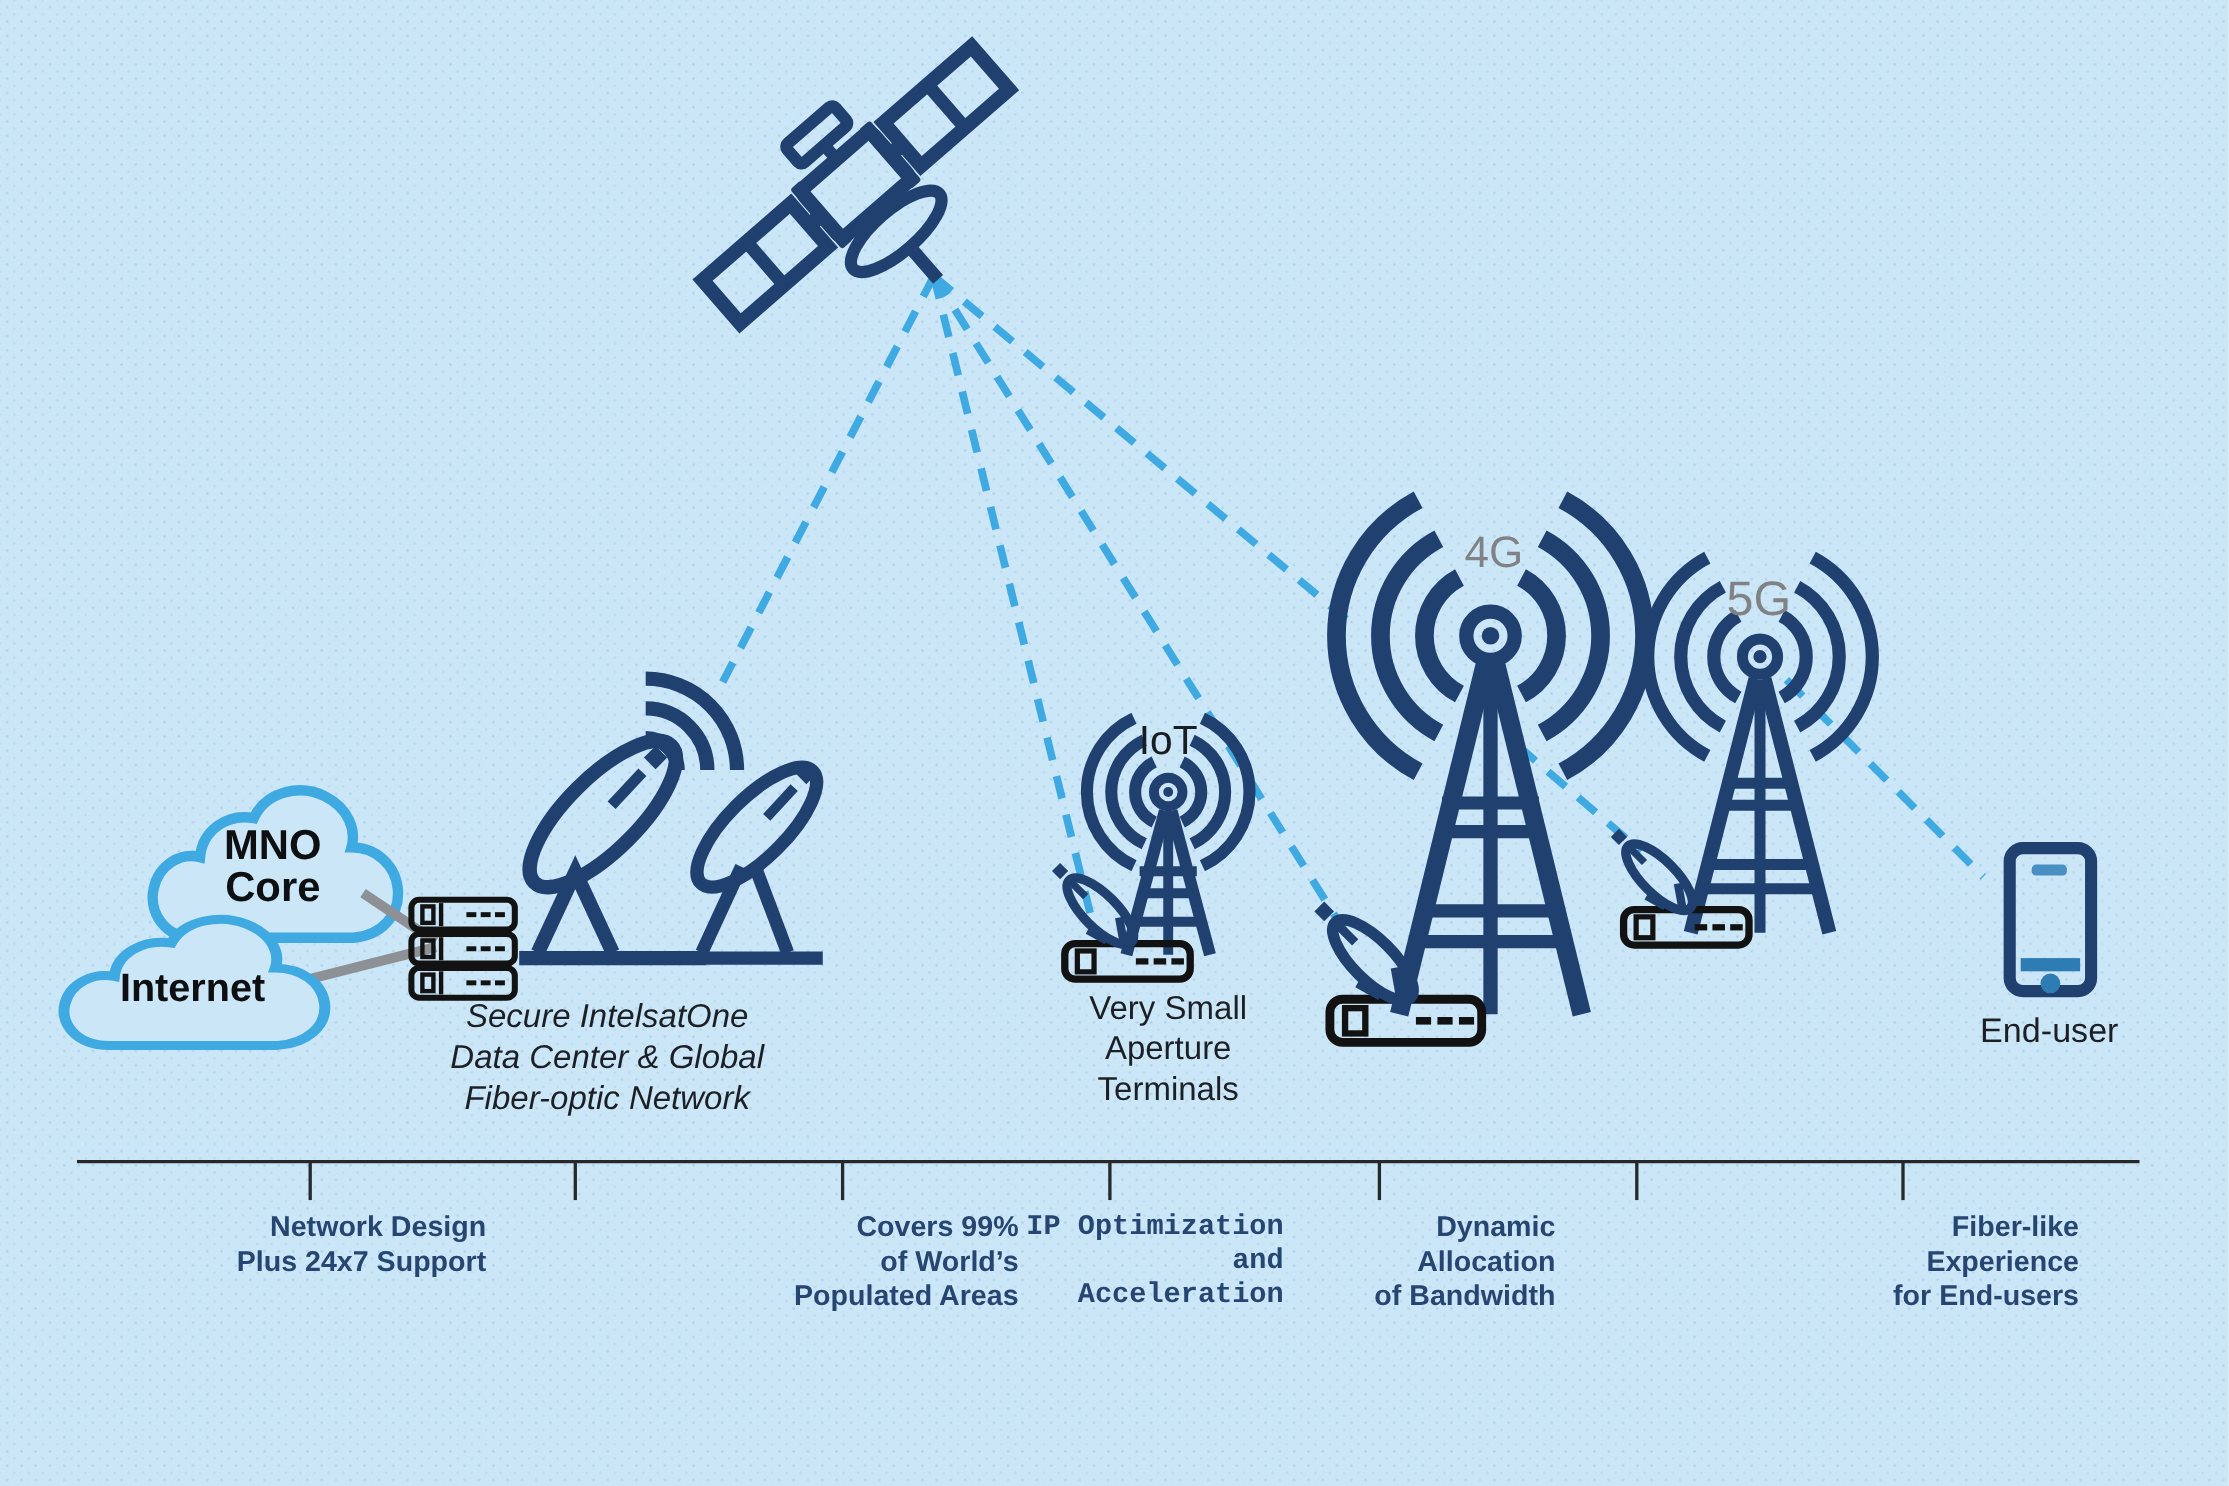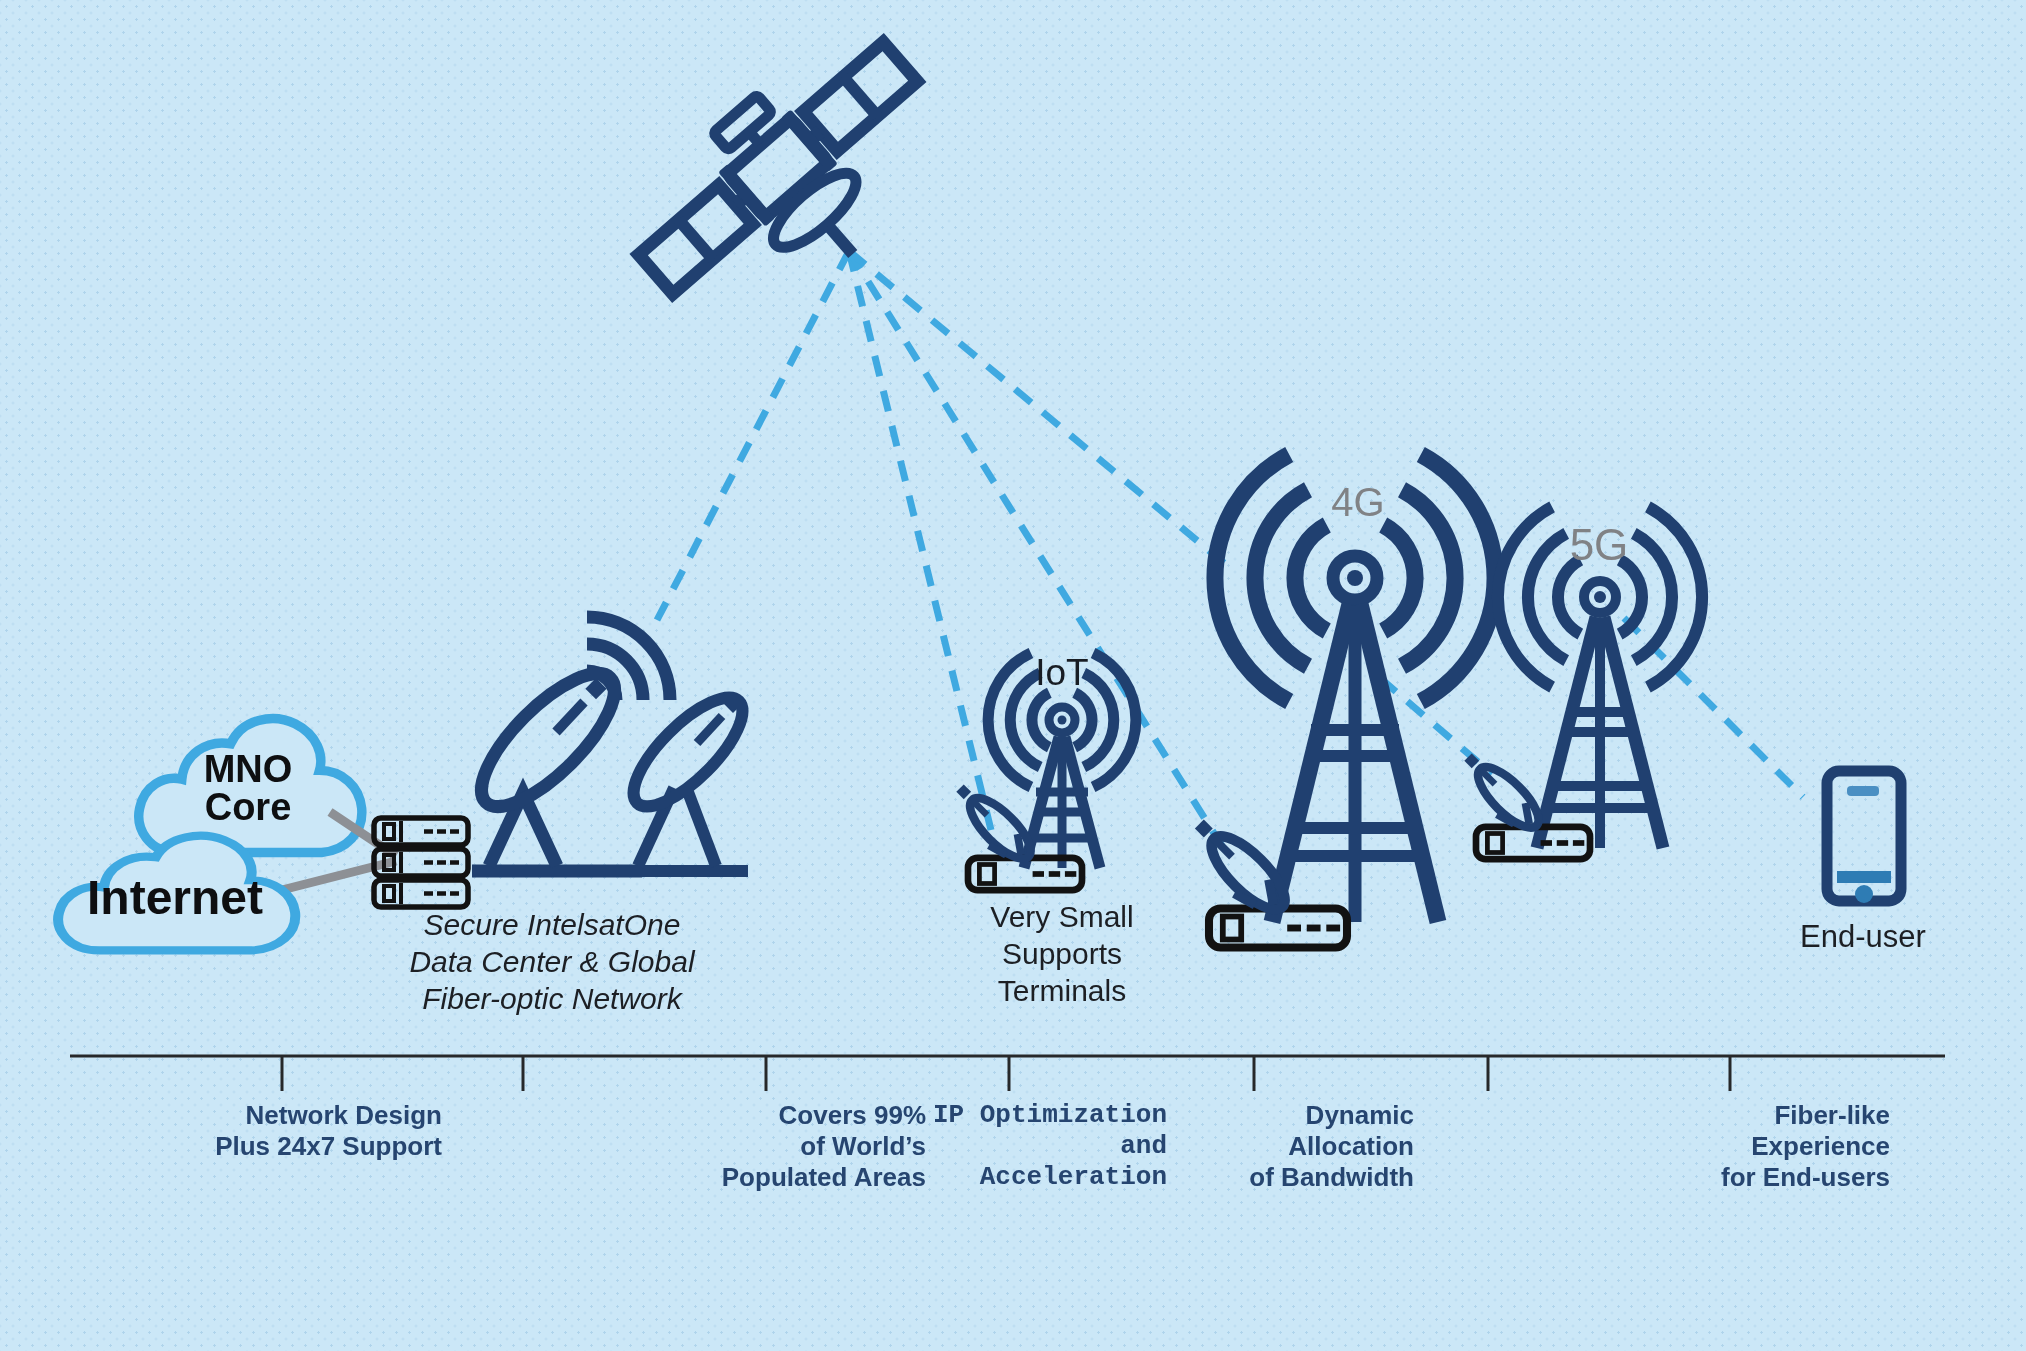--- a/index.html
+++ b/index.html
@@ -243,30 +243,30 @@
       <line class="tl" x1="1009" y1="1056" x2="1009" y2="1091"></line>
       <line class="tl" x1="1254" y1="1056" x2="1254" y2="1091"></line>
       <line class="tl" x1="1488" y1="1056" x2="1488" y2="1091"></line>
       <line class="tl" x1="1730" y1="1056" x2="1730" y2="1091"></line>
     </g>
   </svg>
 
   <div class="label cloud-text" style="left:130px;top:750px;width:236px;font-size:38px;line-height:38px;">MNO
 Core</div>
 
-  <div class="label cloud-text" style="left:55px;top:878px;width:240px;font-size:48px;line-height:40px;">Internet</div>
+  <div class="label cloud-text" style="left:55px;top:878px;width:240px;font-size:36px;line-height:40px;">Internet</div>
 
   <div class="label caption" style="left:352px;top:906px;width:400px;font-style:italic;">Secure IntelsatOne
 Data Center &amp; Global
 Fiber-optic Network</div>
 
   <div class="label" style="left:1002px;top:652px;width:120px;font-size:37px;color:#181d24;text-align:center;">IoT</div>
 
   <div class="label caption" style="left:912px;top:898px;width:300px;">Very Small
-Supports
+Aperture
 Terminals</div>
 
   <div class="label gtag" style="left:1308px;top:480px;width:100px;font-size:40px;">4G</div>
 
   <div class="label gtag" style="left:1549px;top:520px;width:100px;font-size:44px;">5G</div>
 
   <div class="label caption" style="left:1763px;top:918px;width:200px;font-size:31px;">End-user</div>
 
   <div class="tl-label" style="left:282px;">Network Design
 Plus 24x7 Support</div>

